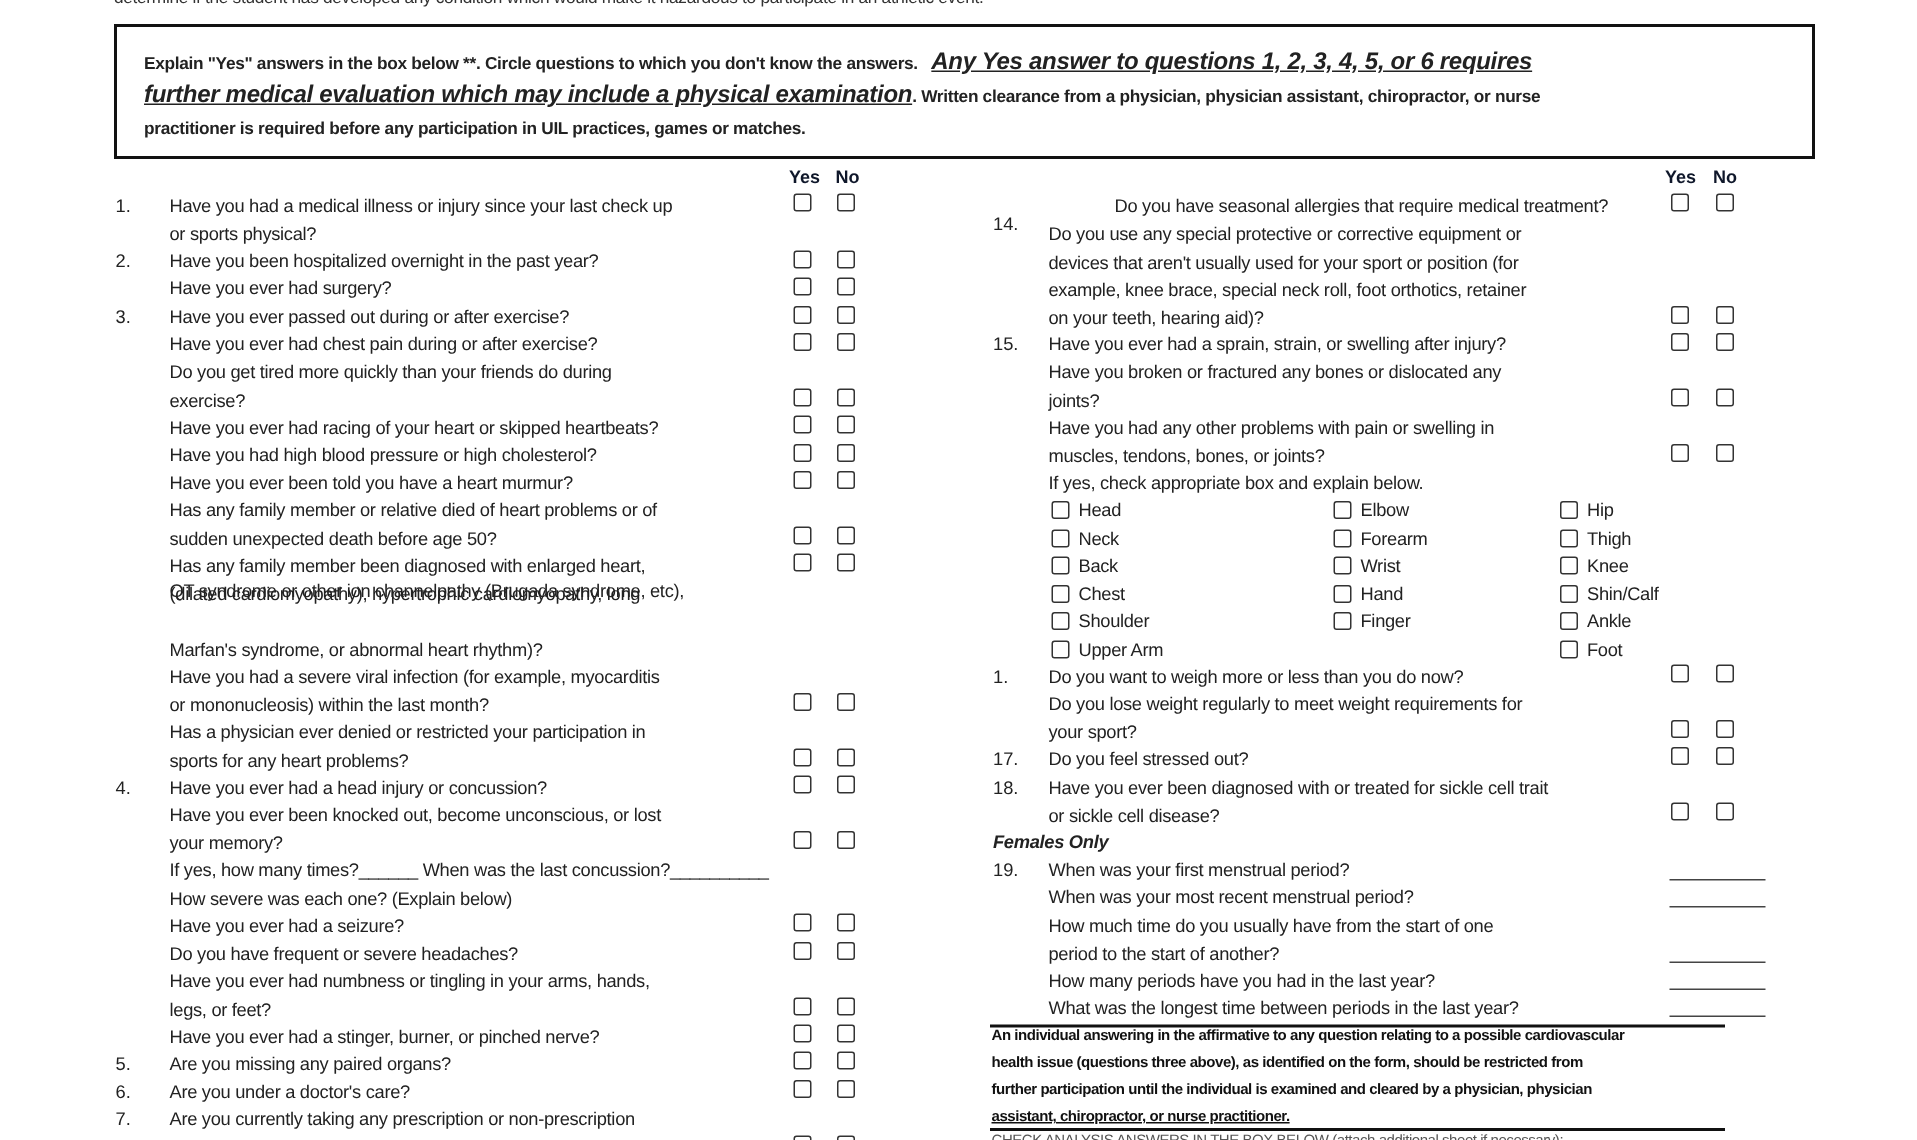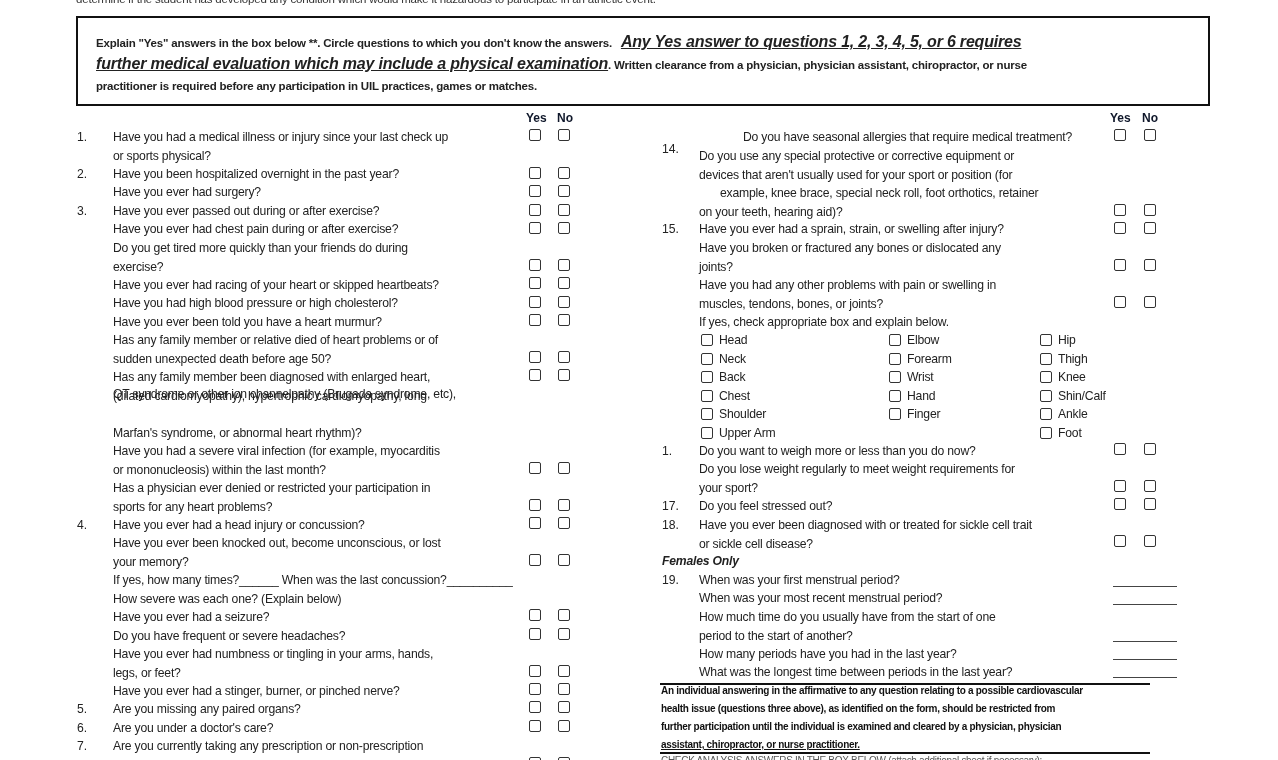--- a/index.html
+++ b/index.html
@@ -175,21 +175,21 @@
 <div id="right-col">
     <div>
       <div class="abs txt" style="left:699px; top:130px;margin-left:44px;">Do you have seasonal allergies that require medical treatment?</div>
       <div class="cb" style="left:1114px; top:129px;"></div>
       <div class="cb" style="left:1144px; top:129px;"></div>
     </div>
     <div>
       <div class="abs num" style="left:662px; top:142px;">14.</div>
       <div class="abs txt" style="left:699px; top:149px;">Do you use any special protective or corrective equipment or</div>
       <div class="abs txt" style="left:699px; top:167.5px;">devices that aren't usually used for your sport or position (for</div>
-      <div class="abs txt" style="left:699px; top:186px;margin-left:21px;">example, knee brace, special neck roll, foot orthotics, retainer</div>
+      <div class="abs txt" style="left:699px; top:186px;">example, knee brace, special neck roll, foot orthotics, retainer</div>
       <div class="abs txt" style="left:699px; top:204.5px;">on your teeth, hearing aid)?</div>
       <div class="cb" style="left:1114px; top:204px;"></div>
       <div class="cb" style="left:1144px; top:204px;"></div>
     </div>
     <div>
       <div class="abs num" style="left:662px; top:222px;">15.</div>
       <div class="abs txt" style="left:699px; top:222px;">Have you ever had a sprain, strain, or swelling after injury?</div>
       <div class="cb" style="left:1114px; top:222px;"></div>
       <div class="cb" style="left:1144px; top:222px;"></div>
     </div>

